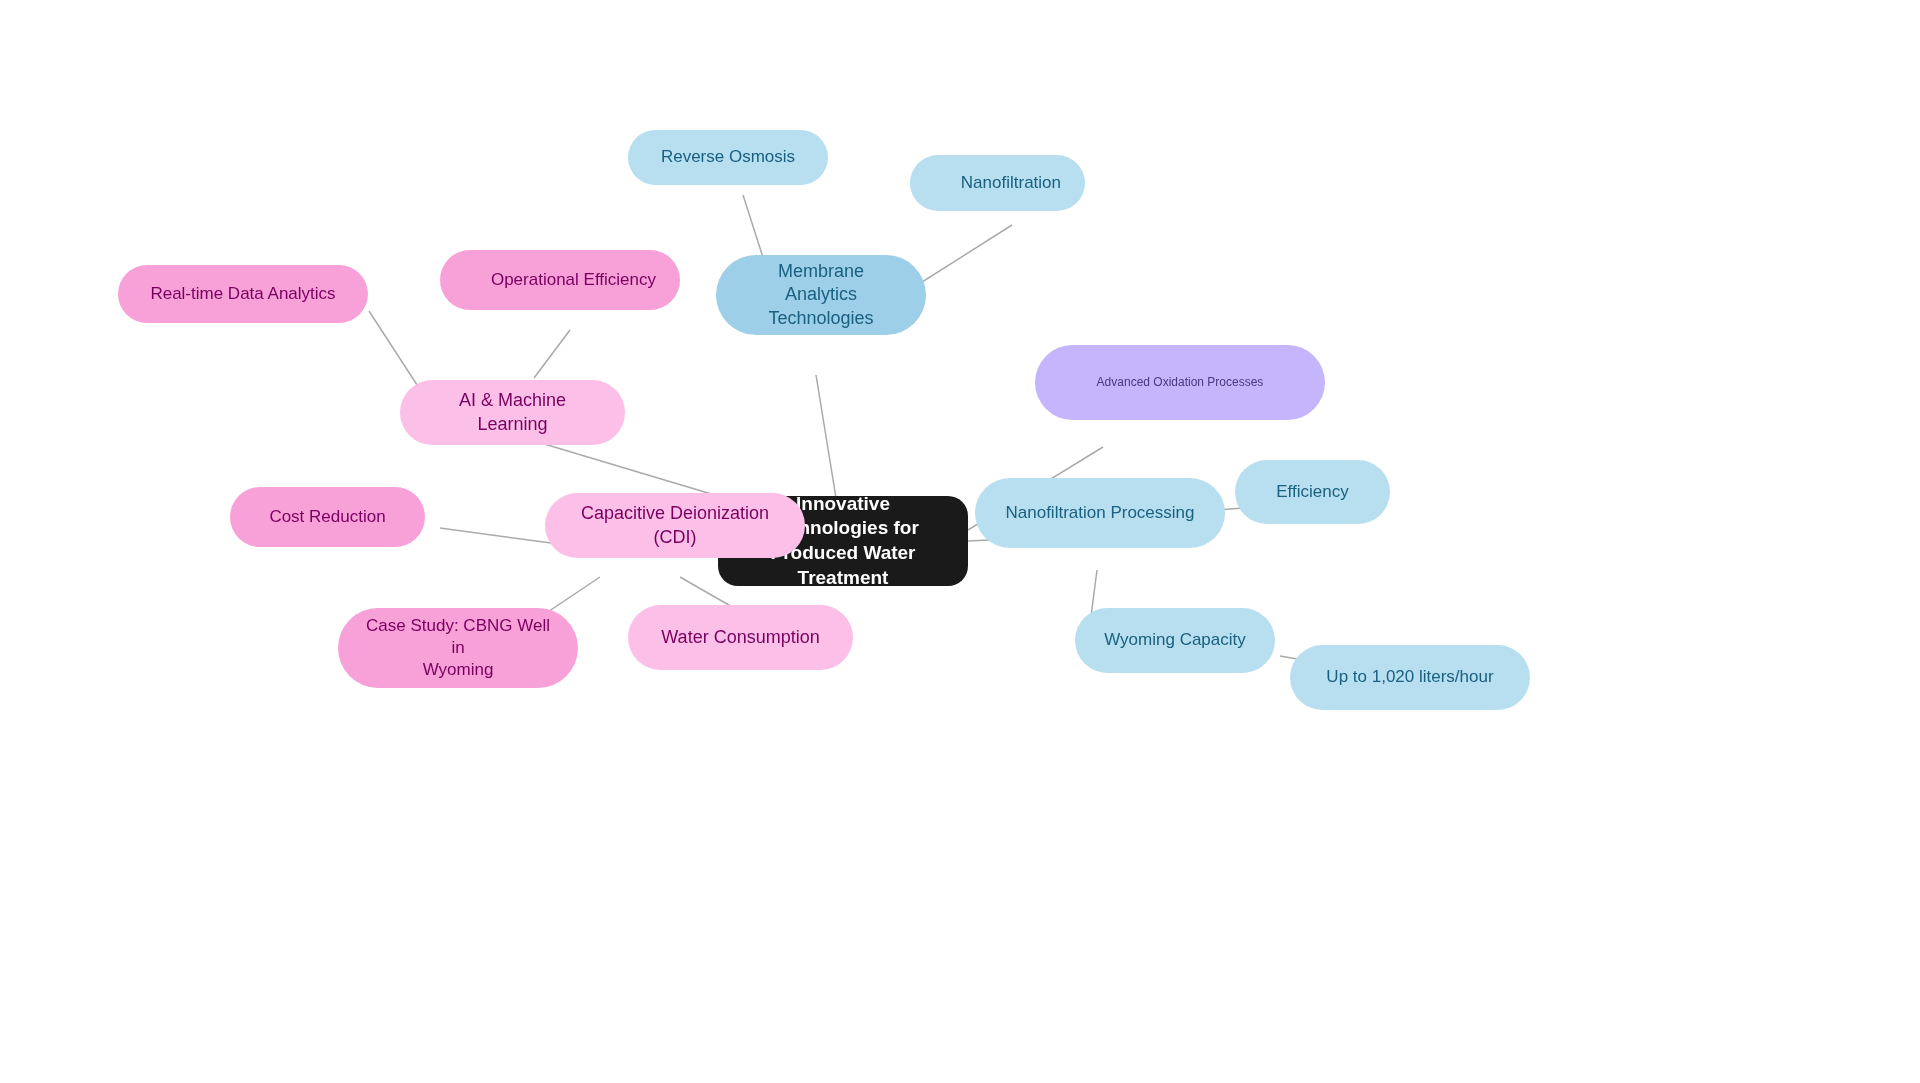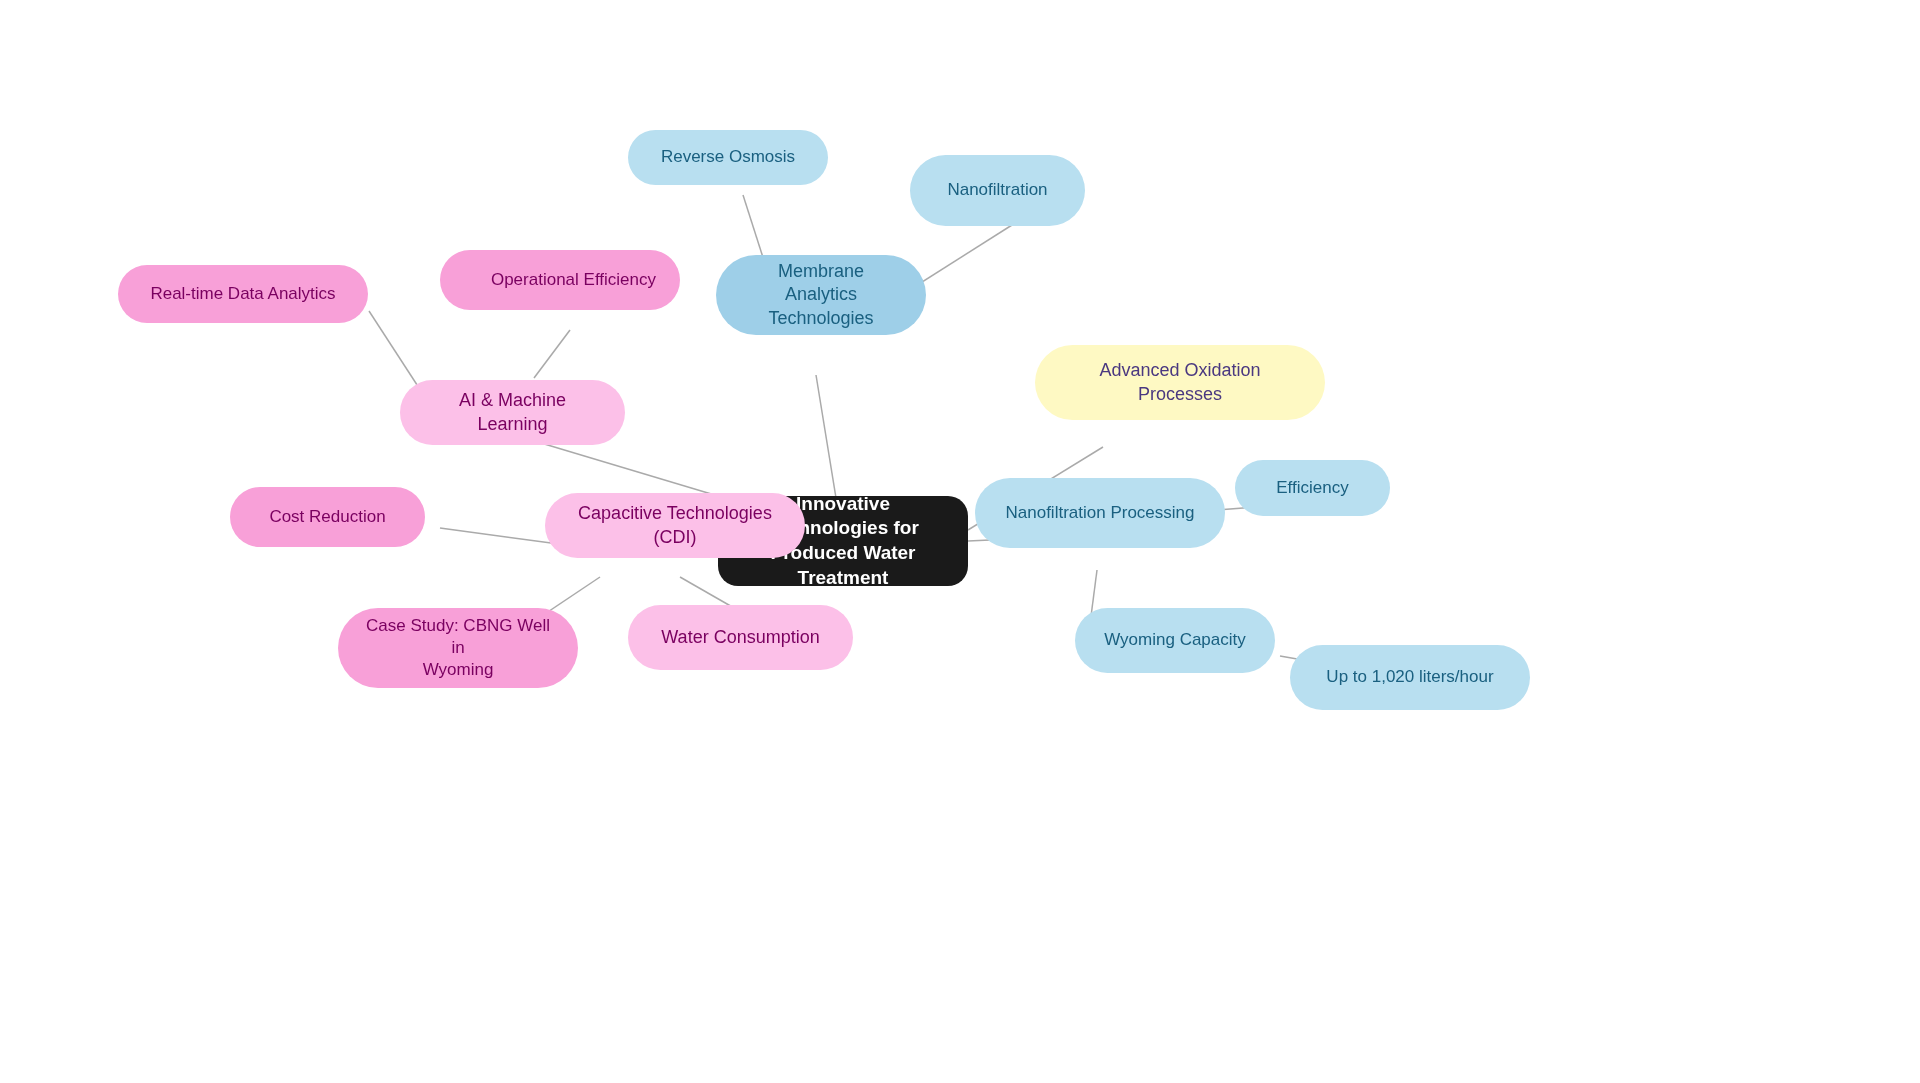--- a/index.html
+++ b/index.html
@@ -46,23 +46,23 @@
       font-size: 17px;
       font-weight: 500;
     }
     .node-blue-dark {
       background: #9ecfe8;
       color: #1a6080;
       font-size: 18px;
       font-weight: 500;
     }
     .node-purple {
-      background: #fef9c3;
+      background: #c4b5fd;
       color: #4a3880;
-      font-size: 18px;
+      font-size: 12px;
       font-weight: 500;
     }
     .node-pink {
       background: #f8a0d8;
       color: #7a0060;
       font-size: 17px;
       font-weight: 500;
     }
     .node-pink-light {
       background: #fcc0e8;
@@ -114,46 +114,46 @@
 
 <div class="node node-blue-dark" style="left:716px; top:255px; width:210px; height:80px;">
   <span style="white-space:pre-line; font-size:18px;">Membrane Analytics
 Technologies</span>
 </div>
 
 <div class="node node-blue" style="left:628px; top:130px; width:200px; height:55px;">
   <span>Reverse Osmosis</span>
 </div>
 
-<div class="node node-blue" style="left:910px; top:155px; width:175px; height:71px;">
+<div class="node node-blue" style="left:910px; top:155px; width:175px; height:56px;justify-content:flex-end;">
   <span>Nanofiltration</span>
 </div>
 
 <div class="node node-purple" style="left:1035px; top:345px; width:290px; height:75px;">
   <span>Advanced Oxidation Processes</span>
 </div>
 
 <div class="node node-blue" style="left:975px; top:478px; width:250px; height:70px;">
   <span>Nanofiltration Processing</span>
 </div>
 
-<div class="node node-blue" style="left:1235px; top:460px; width:155px; height:56px;">
+<div class="node node-blue" style="left:1235px; top:460px; width:155px; height:64px;">
   <span>Efficiency</span>
 </div>
 
 <div class="node node-blue" style="left:1075px; top:608px; width:200px; height:65px;">
   <span>Wyoming Capacity</span>
 </div>
 
 <div class="node node-blue" style="left:1290px; top:645px; width:240px; height:65px;">
   <span>Up to 1,020 liters/hour</span>
 </div>
 
 <div class="node node-pink-light" style="left:545px; top:493px; width:260px; height:65px;">
-  <span>Capacitive Technologies (CDI)</span>
+  <span>Capacitive Deionization (CDI)</span>
 </div>
 
 <div class="node node-pink-light" style="left:628px; top:605px; width:225px; height:65px;">
   <span>Water Consumption</span>
 </div>
 
 <div class="node node-pink" style="left:230px; top:487px; width:195px; height:60px;">
   <span>Cost Reduction</span>
 </div>
 

